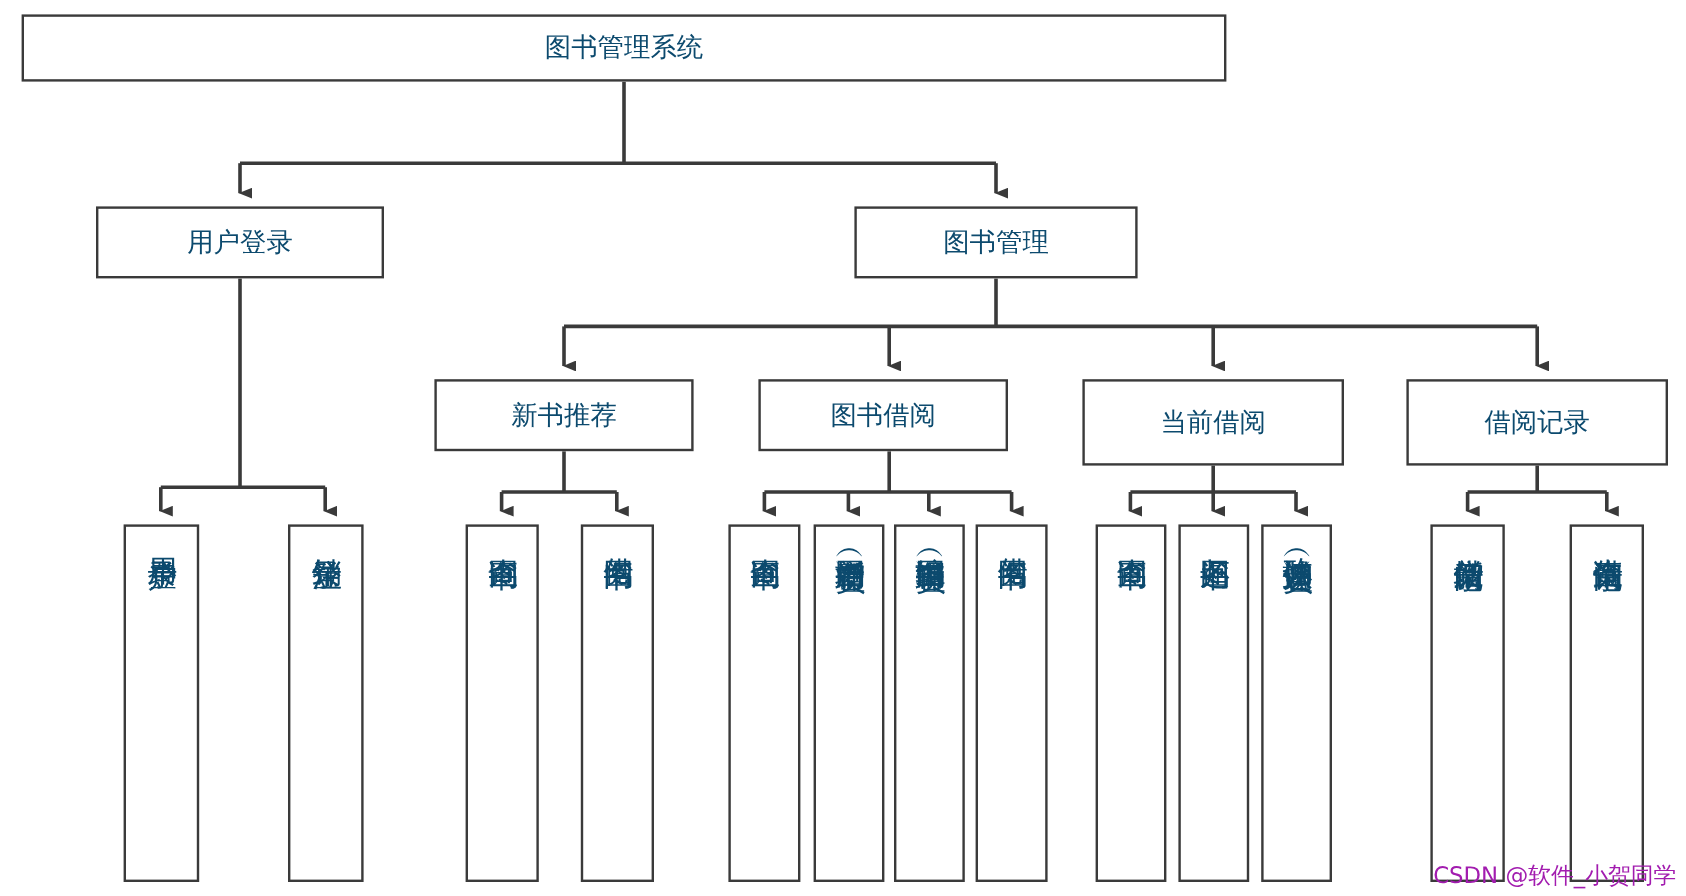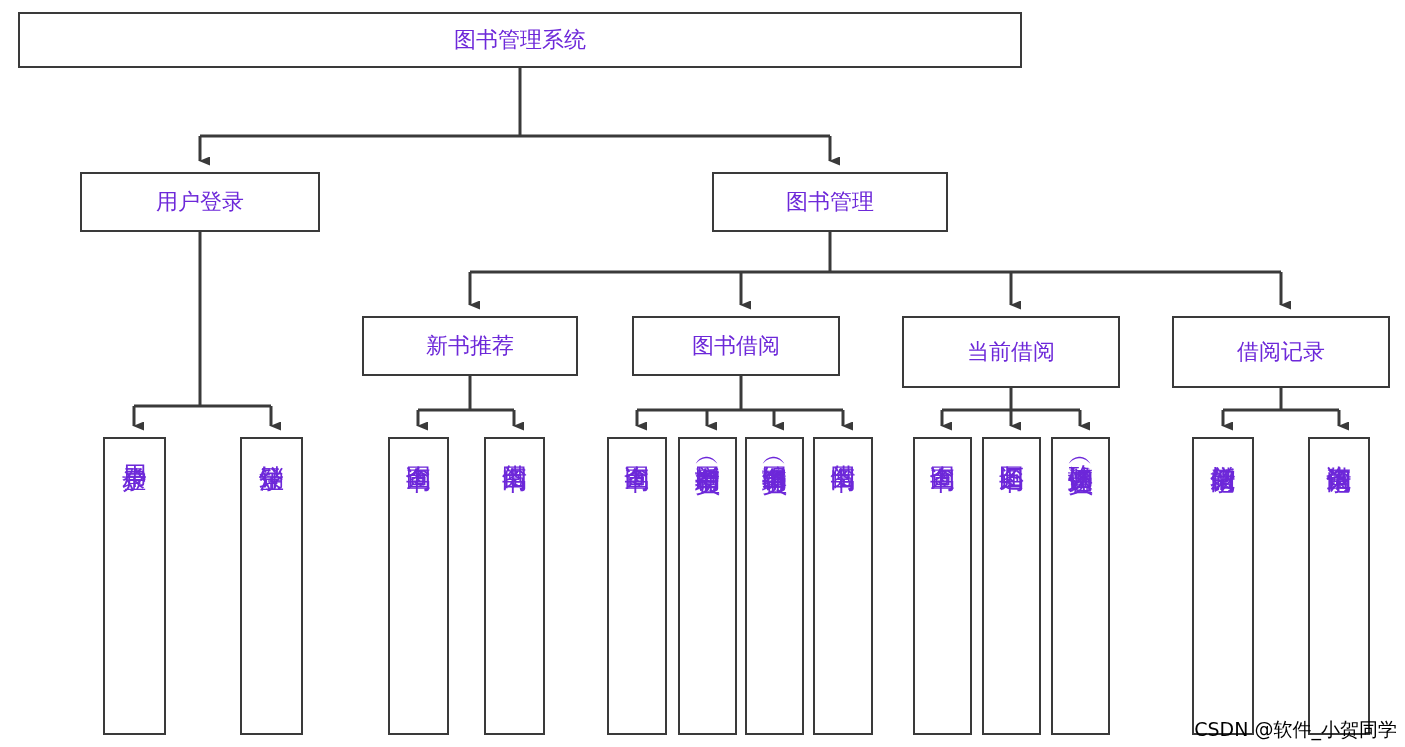--- a/index.html
+++ b/index.html
@@ -30,21 +30,21 @@
     position: absolute;
     box-sizing: border-box;
     background: #ffffff;
     border: 2px solid #3a3a3a;
     display: flex;
     align-items: center;
     justify-content: center;
     overflow: hidden;
   }
   .node-label {
-    color: #6d28d9;
+    color: #0c4a6e;
     font-family: Liberation Serif, serif;
     line-height: 1.12;
     text-align: right;
     white-space: nowrap;
   }
   .horiz .node-label {
     font-size: 22px;
   }
   .vert {
     align-items: flex-start;
@@ -55,21 +55,21 @@
     text-orientation: upright;
     font-size: 25px;
     letter-spacing: 1px;
     line-height: 1;
   }
   #watermark {
     position: absolute;
     right: 8px;
     bottom: 4px;
     font-size: 19px;
-    color: #000000;
+    color: #a21caf;
     font-family: "DejaVu Sans", "Liberation Sans", sans-serif;
     white-space: nowrap;
     pointer-events: none;
   }
 </style>
 </head>
 <body>
 
 <div id="diagram-root">
 

